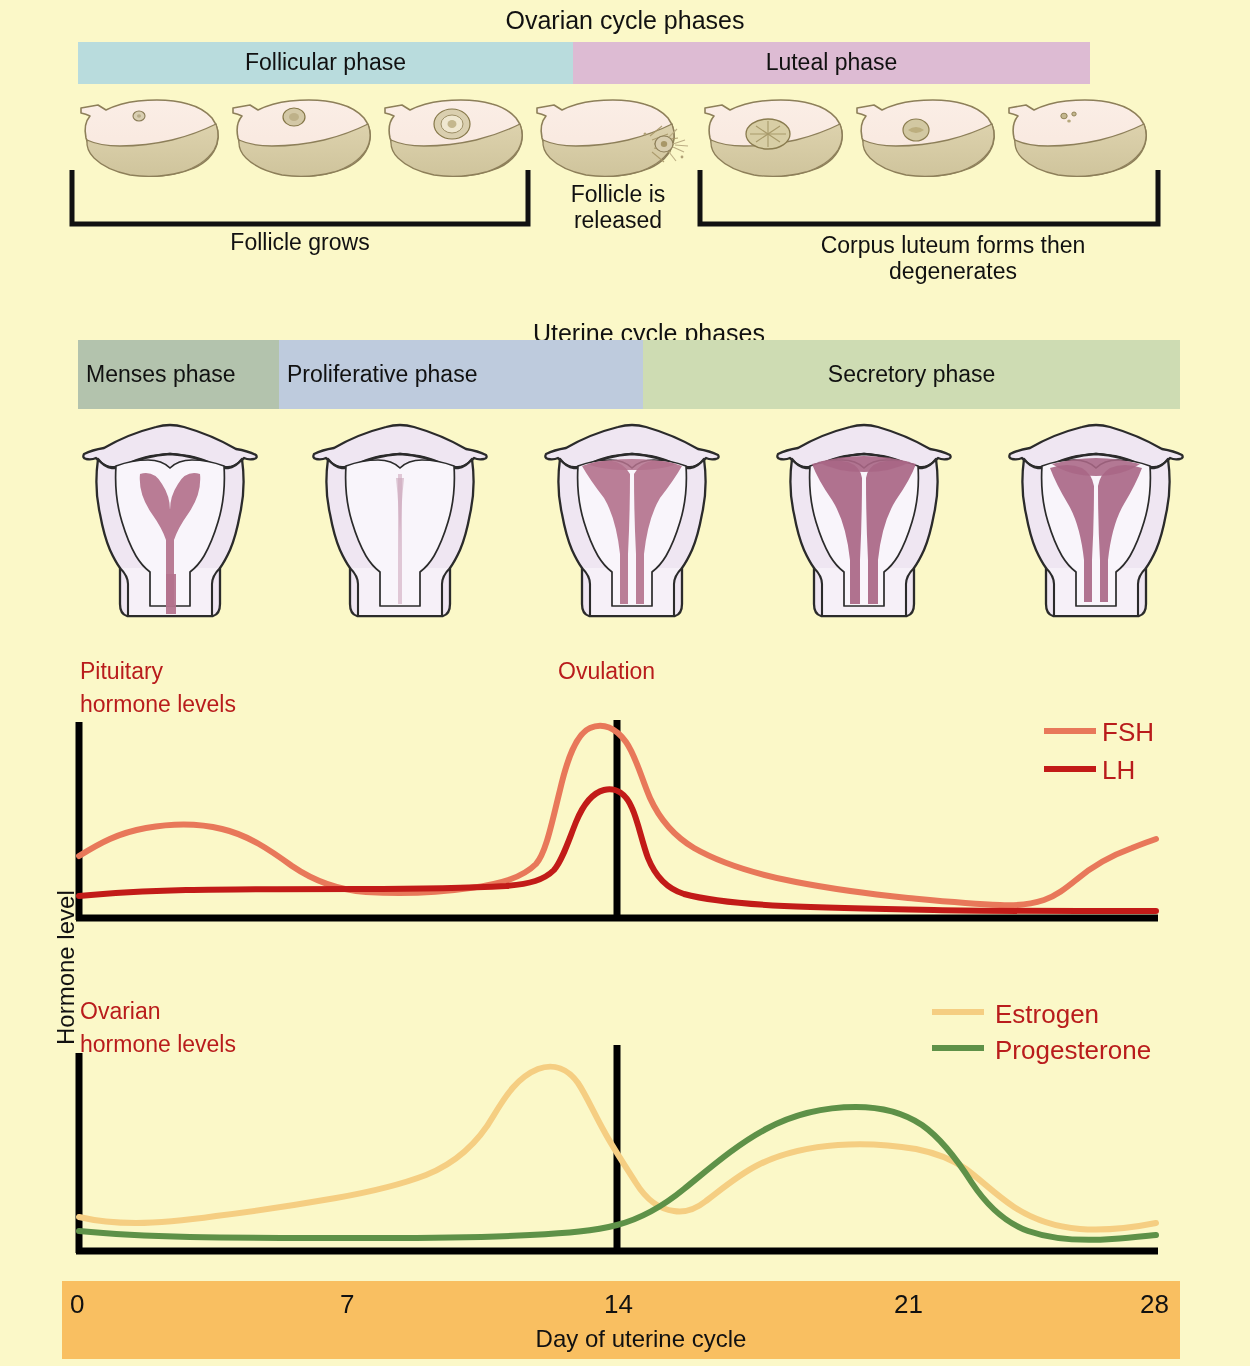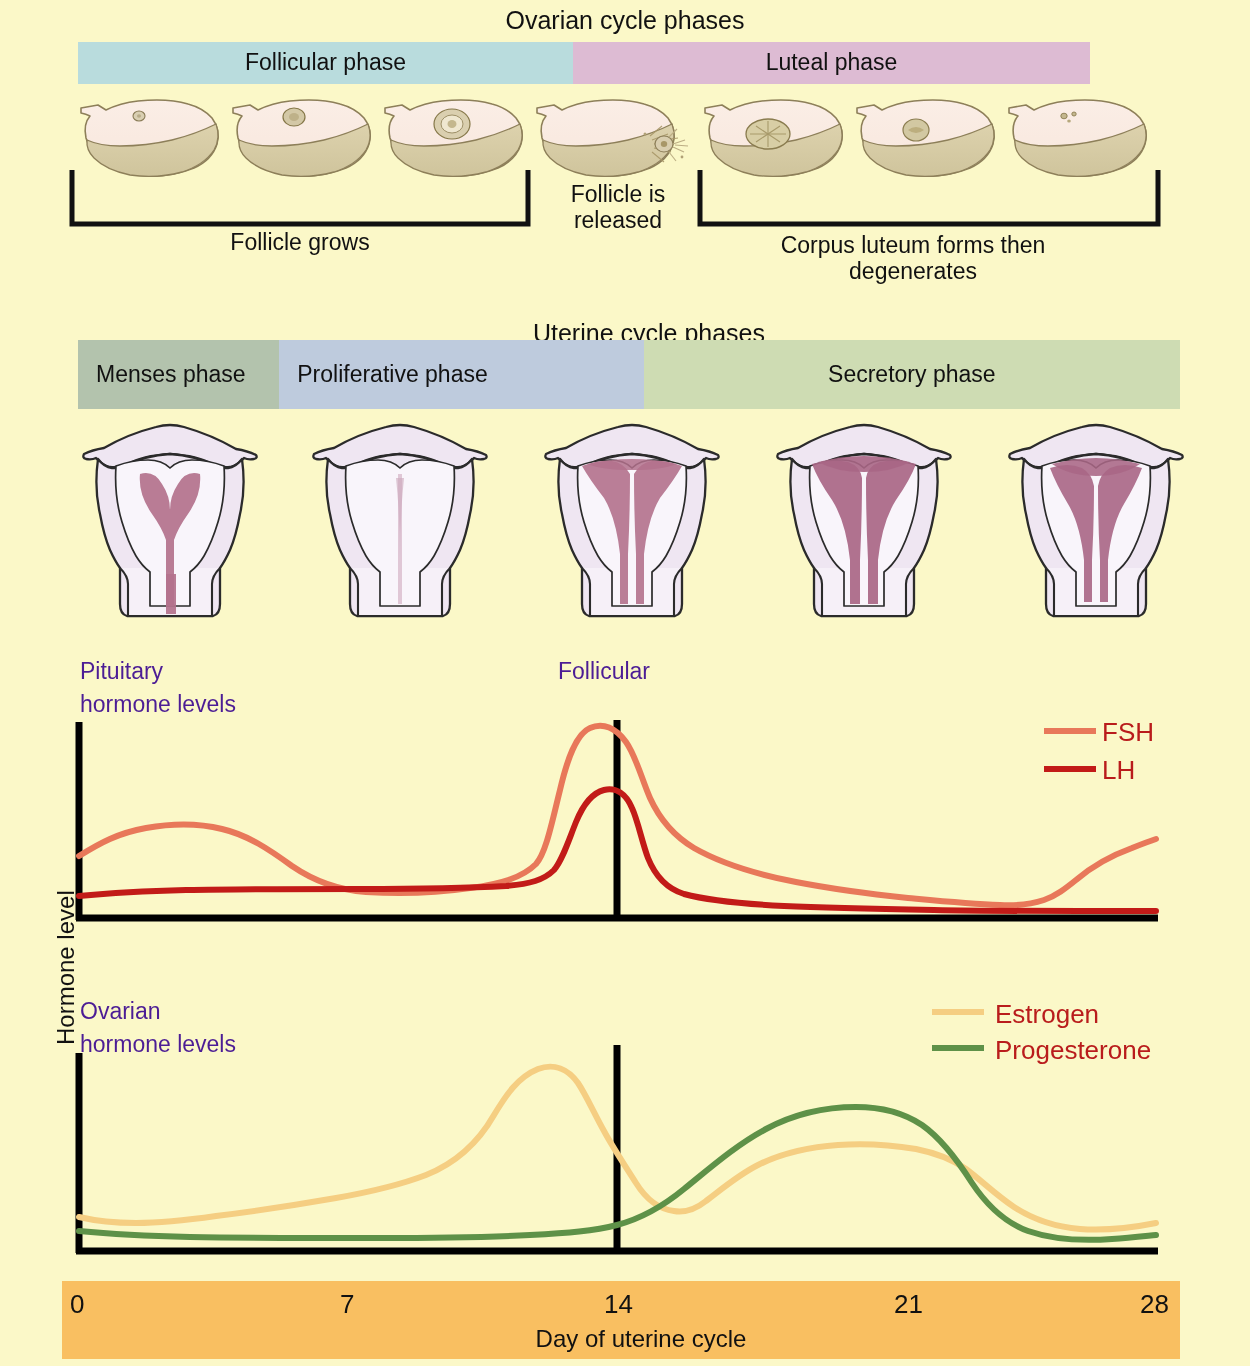--- a/index.html
+++ b/index.html
@@ -31,38 +31,38 @@
   .bar-seg{
     height:100%;
     display:flex;
     align-items:center;
     box-sizing:border-box;
     font-size:23px;
     color:#111;
     line-height:1.12;
   }
   .seg-center{justify-content:center;text-align:center;}
-  .seg-left{justify-content:flex-start;padding-left:18px;text-align:left;}
+  .seg-left{justify-content:flex-start;padding-left:8px;text-align:left;}
 
   
   .brk-label{
     position:absolute;
     font-size:23px;
     line-height:1.12;
     color:#111;
     text-align:center;
     white-space:pre-line;
   }
 
   
   .chart-note{
     position:absolute;
     font-size:23px;
     line-height:1.45;
-    color:#4c1d95;
+    color:#b91c1c;
     white-space:pre-line;
   }
   .legend-label{
     position:absolute;
     font-size:23px;
     color:#b91c1c;
     white-space:nowrap;
   }
   .yaxis-label{
     position:absolute;
@@ -195,21 +195,21 @@
   </svg>
 
   <svg class="abs" style="left:60px;top:170px;" width="1140" height="60" viewBox="0 0 1140 60">
     <path d="M12,0 L12,54 L468,54 L468,0" fill="none" stroke="#111" stroke-width="5"></path>
     <path d="M640,0 L640,54 L1098,54 L1098,0" fill="none" stroke="#111" stroke-width="5"></path>
   </svg>
 
   <div class="brk-label" style="left:72px;top:230px;width:456px;">Follicle grows</div>
   <div class="brk-label" style="left:530px;top:182px;width:176px;">Follicle is
 released</div>
-  <div class="brk-label" style="left:684px;top:233px;width:458px;">Corpus luteum forms then
+  <div class="brk-label" style="left:724px;top:233px;width:458px;">Corpus luteum forms then
 degenerates</div>
 
   <div class="sec-title abs" style="left:0;top:319px;width:1250px;text-align:center;margin-left:24px;">Uterine cycle phases</div>
 
   <div class="bar" style="left:78px;top:340px;width:1102px;height:69px;">
     <div class="bar-seg seg-left" style="width:210px;background:#B3C3AD;">
       <span>Menses
 phase</span>
     </div>
     <div class="bar-seg seg-left" style="width:381px;background:#BECBDD;">
@@ -282,21 +282,21 @@
                L88,142 Q84,106 72,86 Q60,66 54,50 Z" fill="#A96685" opacity="0.9"></path>
       <path d="M146,50 Q128,44 114,50 Q104,56 102,68 Q102,106 104,142 L104,184 L112,184
                L112,142 Q116,106 128,86 Q140,66 146,50 Z" fill="#A96685" opacity="0.9"></path>
       <path d="M56,46 Q100,34 144,46 Q126,58 100,58 Q74,58 56,46 Z" fill="#A96685" opacity="0.88"></path>
     </g>
   </svg>
 
   <div class="chart-note" style="left:80px;top:655px;">Pituitary
 hormone levels</div>
 
-  <div class="chart-note" style="left:558px;top:655px;">Follicular</div>
+  <div class="chart-note" style="left:558px;top:655px;">Ovulation</div>
 
   <div class="yaxis-label" style="left:52px;top:1045px;">Hormone level</div>
 
   <svg class="abs" style="left:70px;top:690px;" width="1110" height="245" viewBox="0 0 1110 245">
 
     <line x1="9" y1="32" x2="9" y2="230" stroke="#000" stroke-width="7"></line>
     <line x1="6" y1="228" x2="1088" y2="228" stroke="#000" stroke-width="7"></line>
 
     <line x1="547" y1="30" x2="547" y2="228" stroke="#000" stroke-width="7"></line>
 

